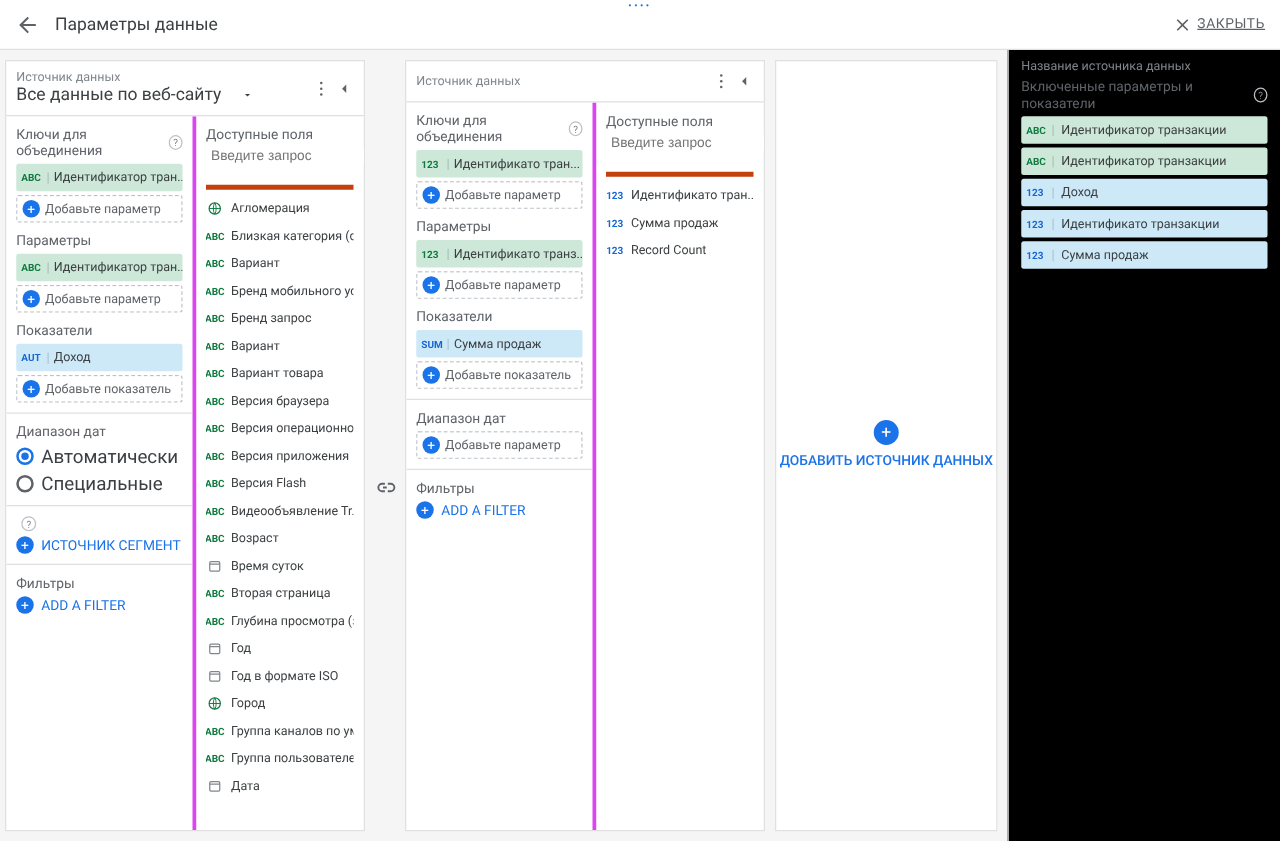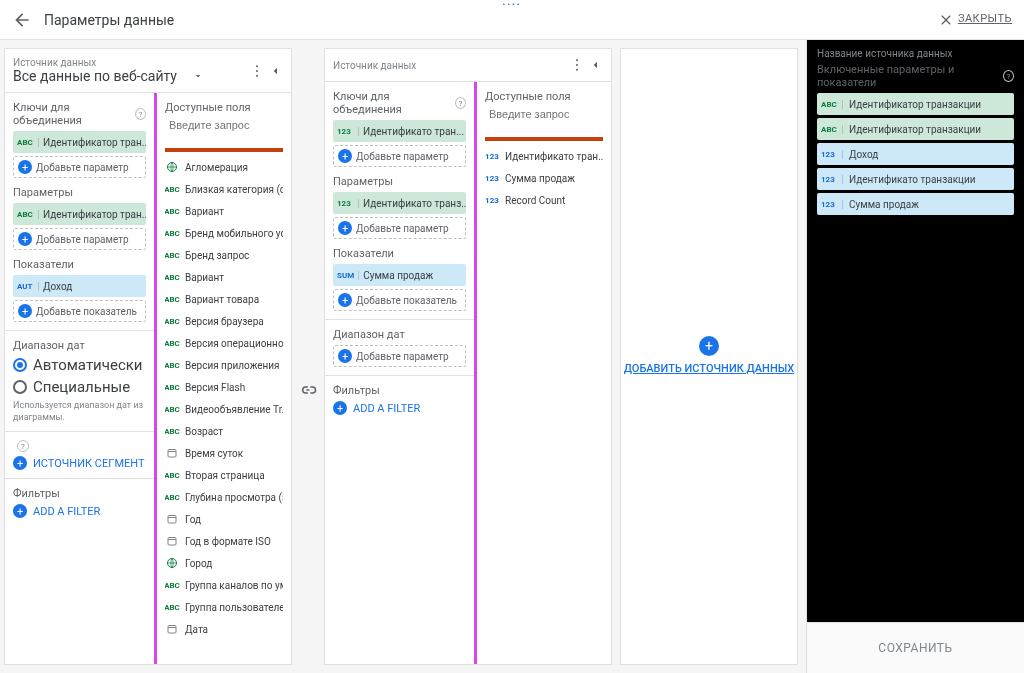--- a/index.html
+++ b/index.html
@@ -48,21 +48,21 @@
 .field-row { display: flex; align-items: center; height: 22px; font-size: 10px; color: #3c4043; cursor: pointer; white-space: nowrap; overflow: hidden; }
 .field-row .fi { width: 14px; height: 14px; margin-right: 6px; display: inline-flex; align-items: center; justify-content: center; font-size: 8px; font-weight: 700; flex-shrink: 0; }
 .field-row .fi.abc { color: #0f7b3e; }
 .field-row .fi.num { color: #1967d2; }
 .field-row .fi.cal { color: #80868b; }
 .field-row .fi.globe { color: #0f7b3e; }
 .link-gap { width: 24px; display: flex; align-items: center; justify-content: center; padding-top: 58px; margin-top: 8px; }
 .link-gap svg { width: 18px; height: 18px; color: #5f6368; }
 .add-src { width: 178px; margin: 8px 4px; border: 1px solid #e0e0e0; background: #fff; display: flex; flex-direction: column; align-items: center; justify-content: center; cursor: pointer; }
 .add-src .plus-big { width: 20px; height: 20px; background: #1a73e8; border-radius: 50%; color: #fff; display: flex; align-items: center; justify-content: center; font-size: 14px; margin-bottom: 6px; }
-.add-src-txt { font-size: 11px; font-weight: 500; color: #1a73e8; text-align: center; line-height: 1.3; text-decoration: underline; }
+.add-src-txt { font-size: 11px; font-weight: 500; color: #1a73e8; text-align: center; line-height: 1.3; }
 .right { flex: 1; border-left: 1px solid #e0e0e0; background: #000000; margin-left: 4px; display: flex; flex-direction: column; }
 .right-body { padding: 8px 10px; flex: 1; }
 .right-name { border: none; border-bottom: 1px solid transparent; font-size: 12px; color: #3c4043; padding: 2px 0 6px; width: 100%; outline: none; margin-bottom: 8px; }
 .right-chip { height: 22px; display: flex; align-items: center; padding: 0 4px; font-size: 10px; margin-bottom: 3px; border-radius: 2px; }
 .right-chip.dim { background: #cde8d9; }
 .right-chip.met { background: #cde9f8; }
 .right-chip .type { font-size: 8px; font-weight: 700; min-width: 22px; padding-right: 4px; border-right: 1px solid rgba(0,0,0,0.15); margin-right: 6px; }
 .right-chip.dim .type { color: #0f7b3e; }
 .right-chip.met .type { color: #1967d2; }
 .save-bar { border-top: 1px solid #e0e0e0; padding: 10px; display: flex; justify-content: center; background: #fafafa; }
@@ -147,21 +147,20 @@
         <div class="divider"></div>
         <div class="sect-title">Диапазон дат</div>
         <div class="radio-row">
             <span class="radio checked"></span>
             <span>Автоматически</span>
           </div>
         <div class="radio-row">
             <span class="radio"></span>
             <span>Специальные</span>
           </div>
-        <div class="hint">Используется диапазон дат из диаграммы.</div>
 
         <div class="divider"></div>
         <div class="sect-title">
             <span class="help-ic">?</span>
           </div>
         <div class="link-btn">
             <span class="plus" style="width:14px;height:14px;border-radius:50%;color:#fff;display:inline-flex;align-items:center;justify-content:center;font-size:11px;">+</span>
             <span>ИСТОЧНИК СЕГМЕНТ</span>
           </div>
 
@@ -469,18 +468,15 @@
           <div class="right-chip met">
             <span class="type">123</span>
             <span>Идентификато транзакции</span>
           </div>
           <div class="right-chip met">
             <span class="type">123</span>
             <span>Сумма продаж</span>
           </div>
         </div>
     </div>
-    <div class="save-bar">
-      <div class="save-btn">СОХРАНИТЬ</div>
-    </div>
   </div>
 
 </div>
 
 </body></html>

